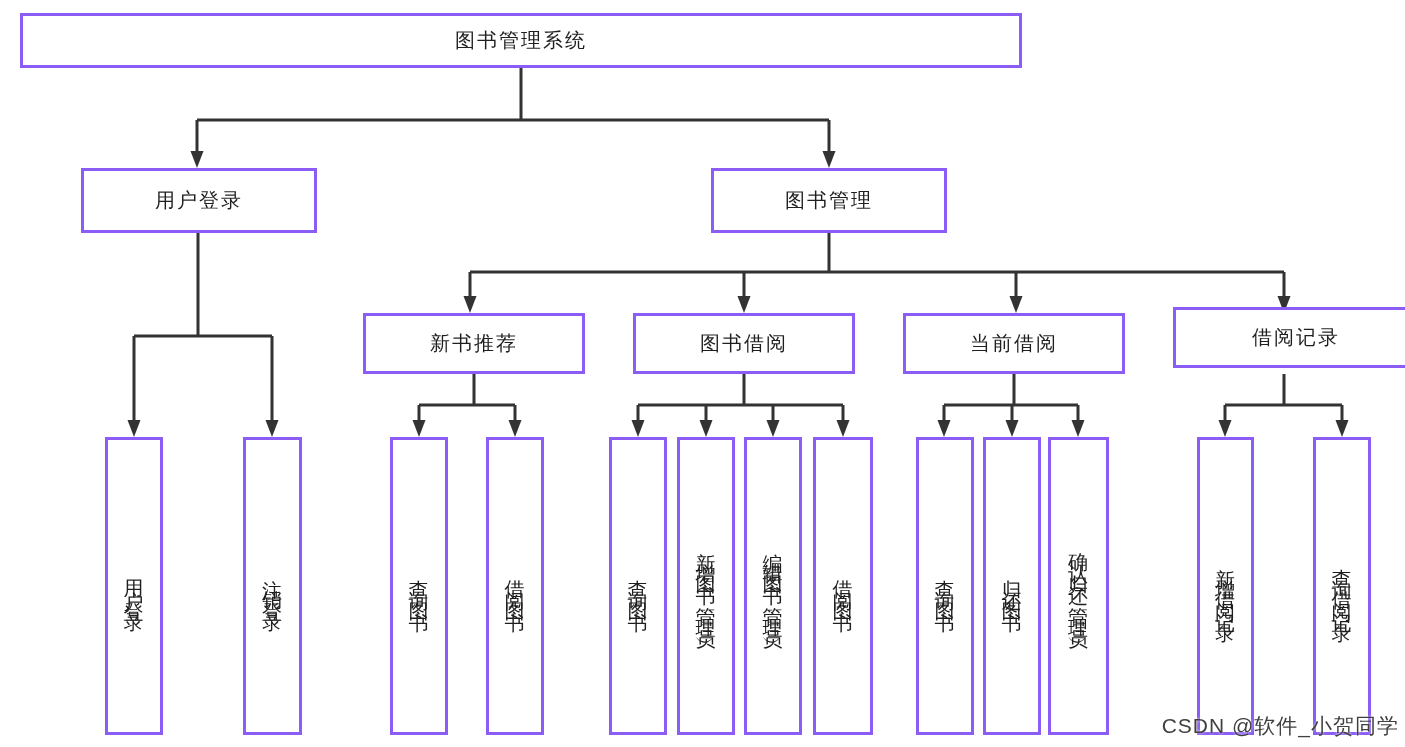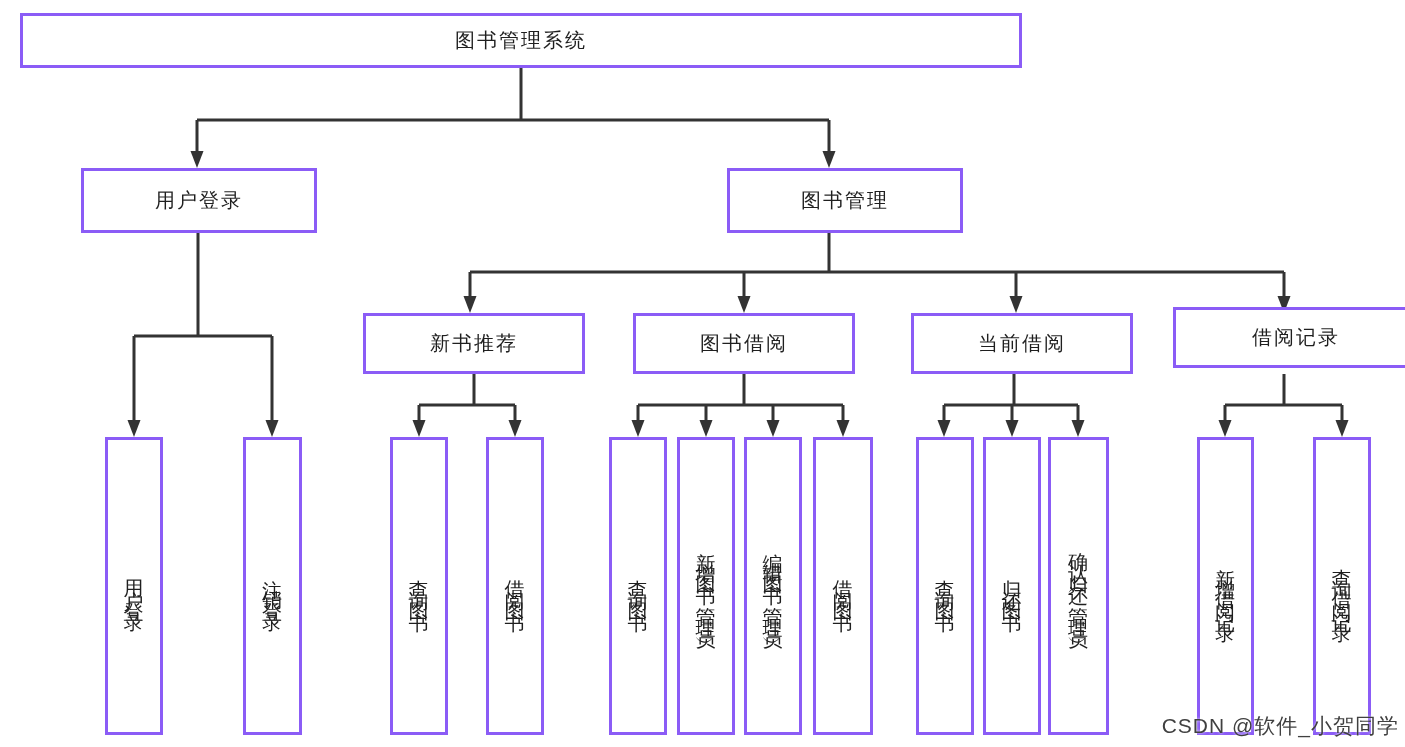--- a/index.html
+++ b/index.html
@@ -14,24 +14,24 @@
     box-sizing:border-box;display:flex;align-items:center;justify-content:center;
     font-size:20px;letter-spacing:2px;white-space:nowrap;
   }
   .leaf{
     top:437px;height:298px;
     writing-mode:vertical-rl;text-orientation:mixed;
     font-size:20px;letter-spacing:11px;line-height:1;white-space:normal;
   }
   .n-root{left:20px;top:13px;width:1002px;height:55px;}
   .n-login{left:81px;top:168px;width:236px;height:65px;}
-  .n-mgmt{left:711px;top:168px;width:236px;height:65px;margin-left:16px;}
+  .n-mgmt{left:711px;top:168px;width:236px;height:65px;}
   .n-l3-1{left:363px;top:313px;width:222px;height:61px;}
   .n-l3-2{left:633px;top:313px;width:222px;height:61px;}
-  .n-l3-3{left:903px;top:313px;width:222px;height:61px;margin-left:8px;}
+  .n-l3-3{left:903px;top:313px;width:222px;height:61px;}
   .n-l3-4{left:1173px;top:307px;width:246px;height:61px;}
   .lf1{left:105px;width:58px;}
   .lf2{left:243px;width:59px;}
   .lf3{left:390px;width:58px;}
   .lf4{left:486px;width:58px;}
   .lf5{left:609px;width:58px;}
   .lf6{left:677px;width:58px;}
   .lf7{left:744px;width:58px;}
   .lf8{left:813px;width:60px;}
   .lf9{left:916px;width:58px;}

